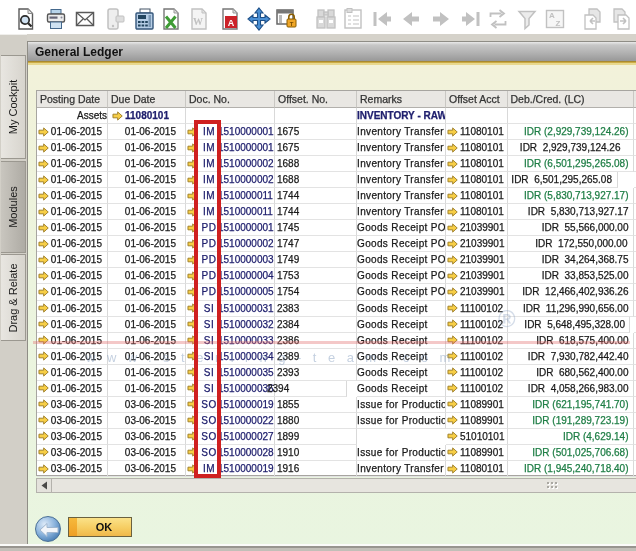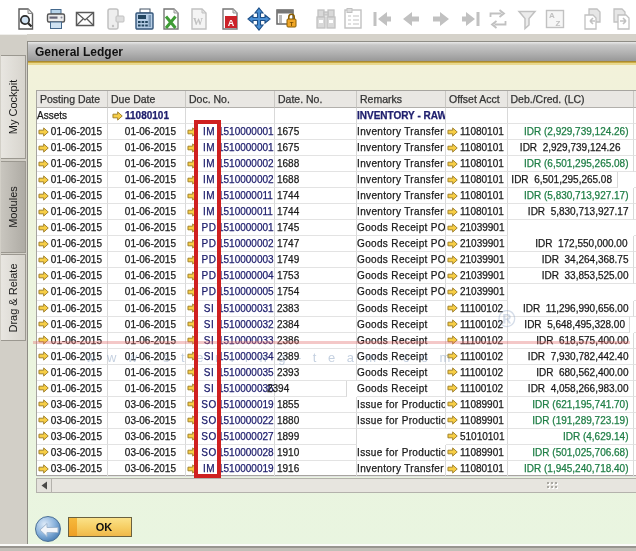--- a/index.html
+++ b/index.html
@@ -10,21 +10,21 @@
 .vtab span{position:absolute;left:50%;top:50%;transform:translate(-50%,-50%) rotate(-90deg);white-space:nowrap;font-size:11px;color:#1a1a1a}
 .vtab.sel{background:linear-gradient(90deg,#c9c6bf,#aeaba4)}
 #win{position:absolute;left:27px;top:41px;width:609px;height:510px;background:linear-gradient(180deg,#f4f2da 0%,#f1f2da 10%,#ecf4de 45%,#e9f5e0 100%);border-left:1px solid #8f8d86}
 #tbar{position:absolute;left:0;top:0;width:609px;height:20px;background:linear-gradient(#e9e9e9 0px,#c7c7c7 3px,#b4b4b4 10px,#989898 100%);border-top:1px solid #8f8d86}
 #tbar b{position:absolute;left:7px;top:3px;font-size:12px;color:#111}
 #gold{position:absolute;left:0;top:20px;width:609px;height:4px;background:linear-gradient(#a98a30 0 1px,#ccac46 1px 2.5px,#e8d88e 2.5px 4px)}
 #tblwrap{position:absolute;left:8px;top:49px;width:601px;background:#fff;border:1px solid #a7a5a0;border-right:none}
 .trow{position:absolute;left:0;width:601px}
 .tc{position:absolute;top:0;height:100%;border-right:1px solid #d9d9d9;border-bottom:1px solid #e3e3e3;font-size:10px;-webkit-text-stroke:0.25px currentColor;color:#1a1a1a;line-height:16.045px;white-space:nowrap;overflow:hidden}
 .thead .tc{background:#e9e7e3;border-right:1px solid #c9c7c3;border-bottom:1px solid #b2b0ac;color:#333;padding-left:3px;font-size:10.5px;line-height:16px}
-.cc{text-align:left}
+.cc{text-align:right}
 .rt{text-align:right;padding-right:5px}
 .navy{color:#20206e}
 .b{font-weight:bold}
 .grn{color:#1e7e45}
 .ar{position:absolute;left:1px;top:50%;margin-top:-5px;line-height:0}
 .doct{position:absolute;left:13px;width:20px;text-align:center;letter-spacing:0.5px}
 .docn{position:absolute;left:32px}
 #redbox{position:absolute;border:4px solid #cf2020;pointer-events:none}
 #wm{position:absolute;left:0;top:0;width:609px;height:510px;pointer-events:none;overflow:hidden}
 #wmtxt{position:absolute;font-size:158px;font-weight:bold;letter-spacing:6px;line-height:1;color:rgba(124,150,186,0.24);font-family:"Liberation Sans",sans-serif}
@@ -174,21 +174,21 @@
   <div id="win">
     <div id="tbar">
         <b>General Ledger</b>
       </div>
     <div id="gold"></div>
     <div id="tblwrap" style="height:386.035px">
 <div class="trow thead" style="top:0;height:17px">
           <div class="tc hc" style="left:0px;width:71px">Posting Date</div>
           <div class="tc hc" style="left:71px;width:78px">Due Date</div>
           <div class="tc hc" style="left:149px;width:89px">Doc. No.</div>
-          <div class="tc hc" style="left:238px;width:82px">Date. No.</div>
+          <div class="tc hc" style="left:238px;width:82px">Offset. No.</div>
           <div class="tc hc" style="left:320px;width:89px">Remarks</div>
           <div class="tc hc" style="left:409px;width:61.5px">Offset Acct</div>
           <div class="tc hc" style="left:470.5px;width:126px">Deb./Cred. (LC)</div>
           <div class="tc hc" style="left:596.5px;width:5.5px"></div>
         </div>
 <div class="trow" style="top:17px;height:16.045px">
           <div class="tc cc" style="left:0;width:71px">Assets</div>
           <div class="tc" style="left:71px;width:78px"><span class="ar" style="left:4px"><svg class="lk" width="11" height="10" viewBox="0 0 12 11">
                 <path d="M1 3.5 h5.2 V1 l5 4.5 -5 4.5 V7.5 H1 z" fill="#F7CE46" stroke="#9a7b22" stroke-width="1"></path>
               </svg></span><span class="navy b" style="margin-left:17px">11080101</span></div>
@@ -329,20 +329,21 @@
                 <path d="M1 3.5 h5.2 V1 l5 4.5 -5 4.5 V7.5 H1 z" fill="#F7CE46" stroke="#9a7b22" stroke-width="1"></path>
               </svg></span>
             <span class="navy doct">PD</span>
             <span class="navy docn">1510000001</span>
           </div>
           <div class="tc" style="left:238px;width:82px;padding-left:2px">1745</div>
           <div class="tc" style="left:320px;width:89px;padding-left:0px;letter-spacing:0.35px">Goods Receipt PO</div>
           <div class="tc" style="left:409px;width:61.5px"><span class="ar"><svg class="lk" width="11" height="10" viewBox="0 0 12 11">
                 <path d="M1 3.5 h5.2 V1 l5 4.5 -5 4.5 V7.5 H1 z" fill="#F7CE46" stroke="#9a7b22" stroke-width="1"></path>
               </svg></span><span style="margin-left:14px">21039901</span></div>
+          <div class="tc rt " style="left:470.5px;width:126px;padding-right:4px">IDR&nbsp;&nbsp;55,566,000.00</div>
           <div class="tc" style="left:596.5px;width:5.5px"></div>
         </div>
 <div class="trow" style="top:145.36px;height:16.045px">
           <div class="tc rt" style="left:0;width:71px"><span class="ar"><svg class="lk" width="11" height="10" viewBox="0 0 12 11">
                 <path d="M1 3.5 h5.2 V1 l5 4.5 -5 4.5 V7.5 H1 z" fill="#F7CE46" stroke="#9a7b22" stroke-width="1"></path>
               </svg></span>01-06-2015</div>
           <div class="tc rt" style="left:71px;width:78px;padding-right:9px">01-06-2015</div>
           <div class="tc" style="left:149px;width:89px">
             <span class="ar"><svg class="lk" width="11" height="10" viewBox="0 0 12 11">
                 <path d="M1 3.5 h5.2 V1 l5 4.5 -5 4.5 V7.5 H1 z" fill="#F7CE46" stroke="#9a7b22" stroke-width="1"></path>
@@ -408,20 +409,21 @@
                 <path d="M1 3.5 h5.2 V1 l5 4.5 -5 4.5 V7.5 H1 z" fill="#F7CE46" stroke="#9a7b22" stroke-width="1"></path>
               </svg></span>
             <span class="navy doct">PD</span>
             <span class="navy docn">1510000005</span>
           </div>
           <div class="tc" style="left:238px;width:82px;padding-left:2px">1754</div>
           <div class="tc" style="left:320px;width:89px;padding-left:0px;letter-spacing:0.35px">Goods Receipt PO</div>
           <div class="tc" style="left:409px;width:61.5px"><span class="ar"><svg class="lk" width="11" height="10" viewBox="0 0 12 11">
                 <path d="M1 3.5 h5.2 V1 l5 4.5 -5 4.5 V7.5 H1 z" fill="#F7CE46" stroke="#9a7b22" stroke-width="1"></path>
               </svg></span><span style="margin-left:14px">21039901</span></div>
+          <div class="tc rt " style="left:470.5px;width:126px;padding-right:4px">IDR&nbsp;&nbsp;12,466,402,936.26</div>
           <div class="tc" style="left:596.5px;width:5.5px"></div>
         </div>
 <div class="trow" style="top:209.54px;height:16.045px">
           <div class="tc rt" style="left:0;width:71px"><span class="ar"><svg class="lk" width="11" height="10" viewBox="0 0 12 11">
                 <path d="M1 3.5 h5.2 V1 l5 4.5 -5 4.5 V7.5 H1 z" fill="#F7CE46" stroke="#9a7b22" stroke-width="1"></path>
               </svg></span>01-06-2015</div>
           <div class="tc rt" style="left:71px;width:78px;padding-right:9px">01-06-2015</div>
           <div class="tc" style="left:149px;width:89px">
             <span class="ar"><svg class="lk" width="11" height="10" viewBox="0 0 12 11">
                 <path d="M1 3.5 h5.2 V1 l5 4.5 -5 4.5 V7.5 H1 z" fill="#F7CE46" stroke="#9a7b22" stroke-width="1"></path>

